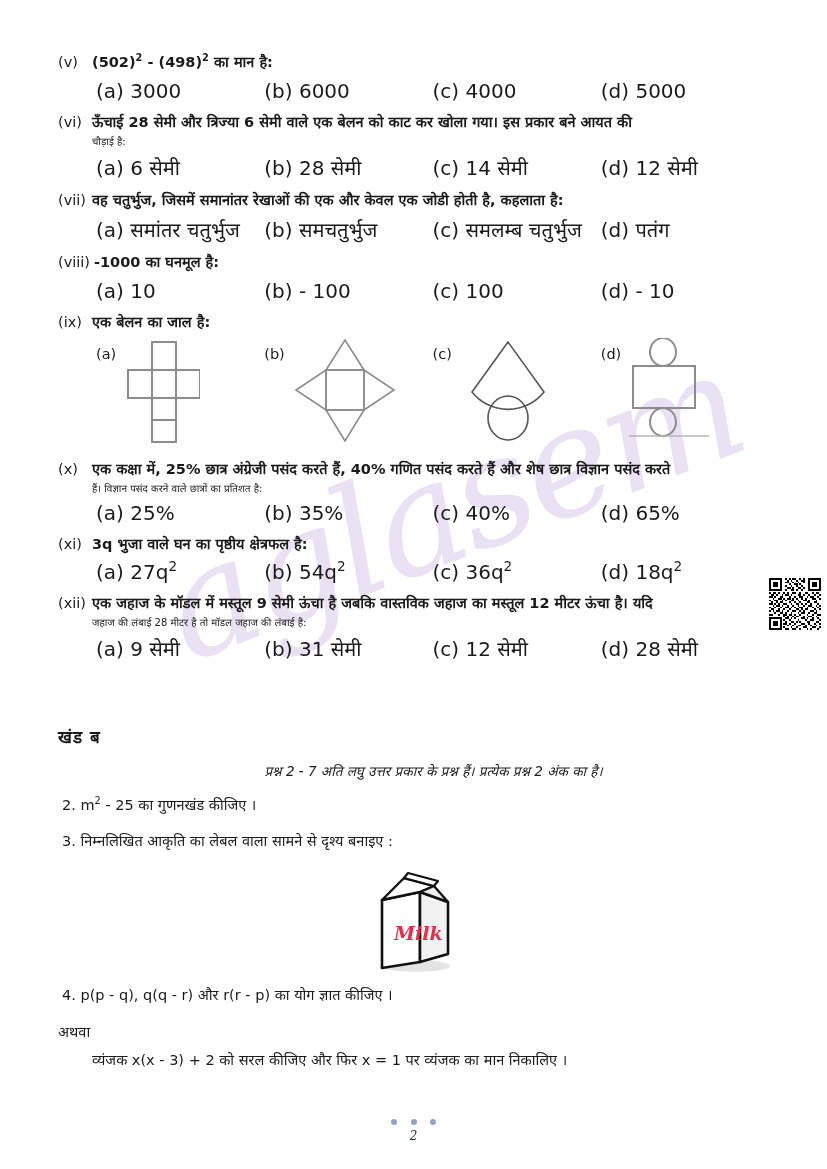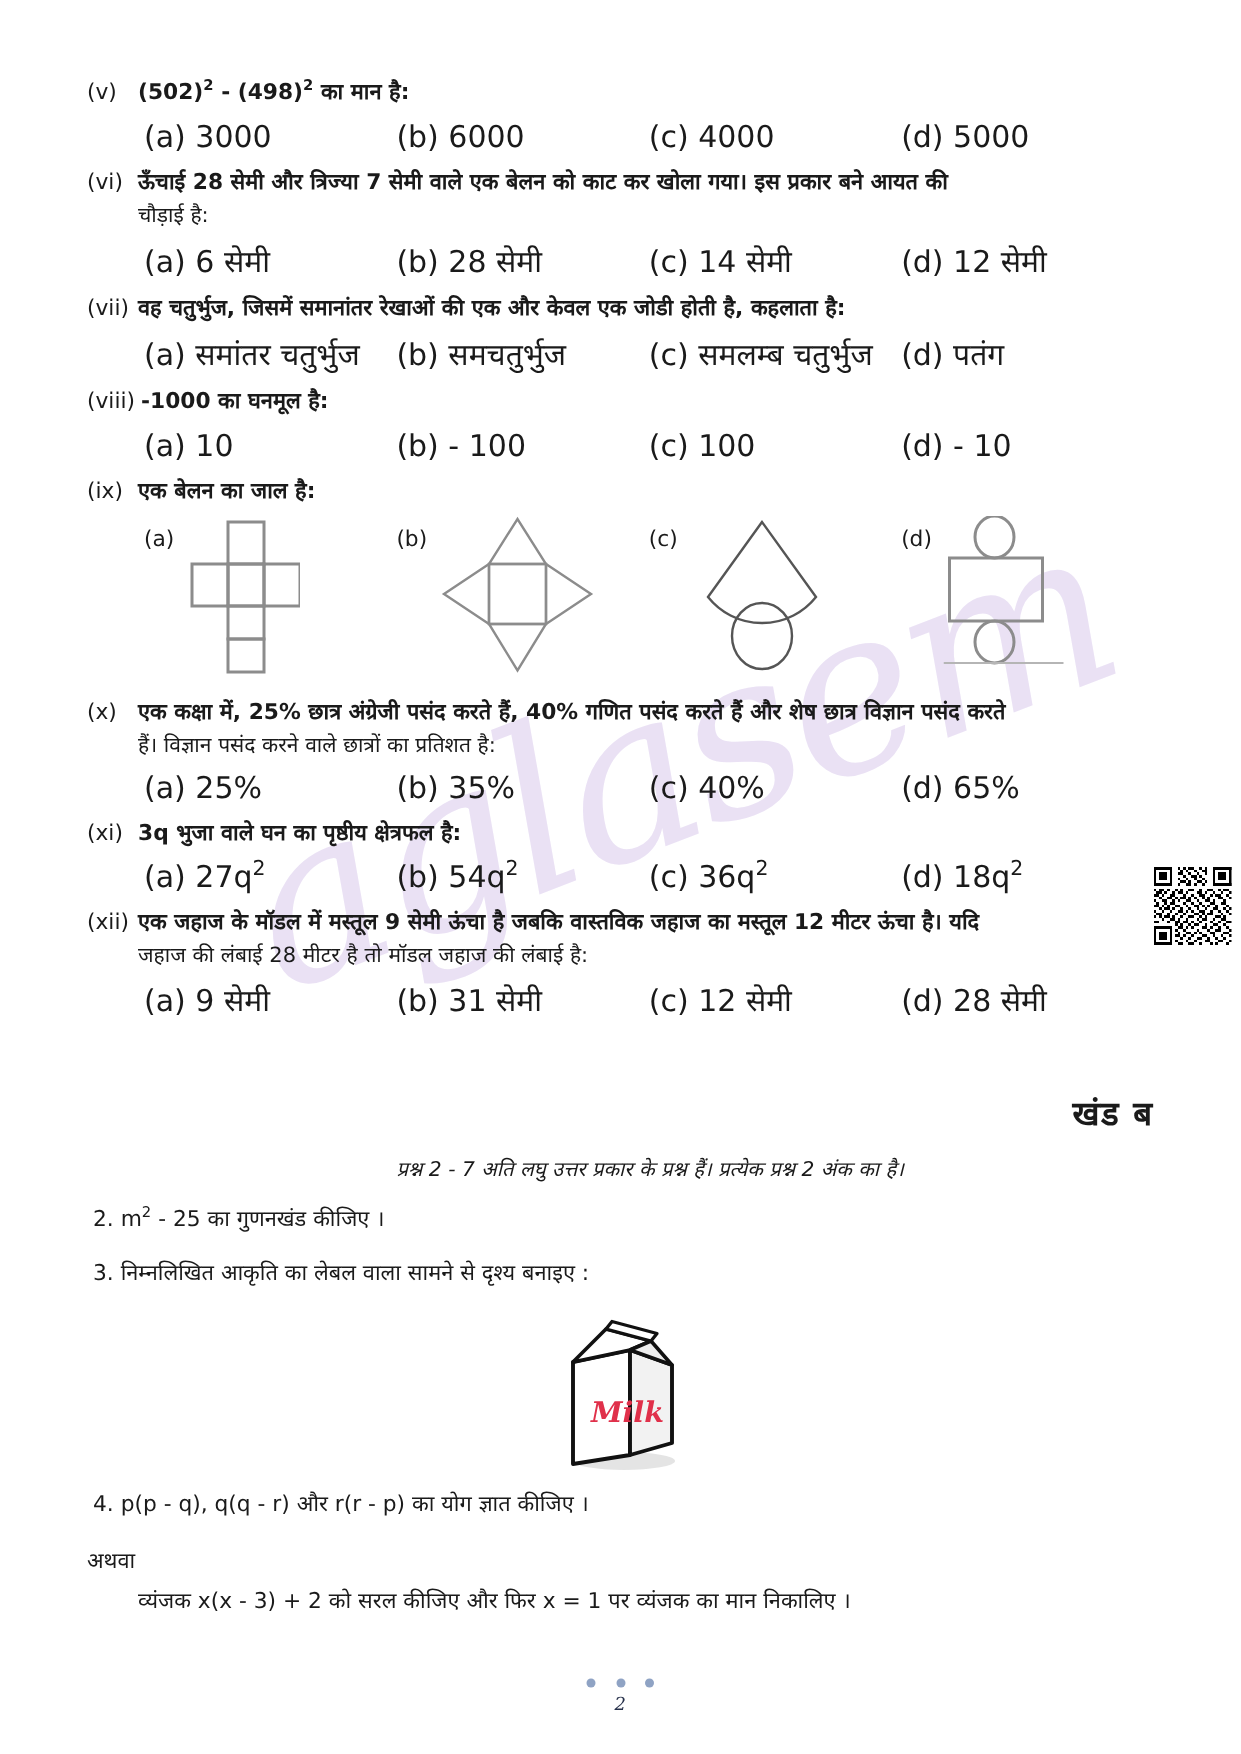--- a/index.html
+++ b/index.html
@@ -56,21 +56,21 @@
   }
   .q-num {
     flex: 0 0 auto;
     min-width: 34px;
     padding-right: 4px;
     white-space: nowrap;
   }
   .q-text { flex: 1 1 auto; font-weight: bold; }
   .cont-line {
     padding-left: 34px;
-    font-size: 14px;
+    font-size: 10px;
     line-height: 1.5;
   }
   sup { font-size: .68em; vertical-align: super; line-height: 0; }
 
   
   .opts {
     display: flex;
     margin-top: 5px;
     padding-left: 38px;
     font-size: 20px;
@@ -90,24 +90,24 @@
   .net-cell {
     flex: 0 0 25%;
     display: flex;
     align-items: flex-start;
   }
   .net-label { font-size: 14.5px; padding-top: 8px; padding-right: 8px; }
   .net-fig { flex: 0 0 auto; }
 
   
   .section-head {
-    text-align: right;
-    font-size: 22px;
+    text-align: left;
+    font-size: 17px;
     font-weight: bold;
-    margin-top: 46px;
+    margin-top: 63px;
     margin-bottom: 14px;
     letter-spacing: 1px;
   }
   .section-note {
     text-align: center;
     font-size: 13.5px;
     font-style: italic;
     margin-bottom: 14px;
     padding-left: 40px;
   }
@@ -187,21 +187,21 @@
         <span class="opt">(a) 3000</span>
         <span class="opt">(b) 6000</span>
         <span class="opt">(c) 4000</span>
         <span class="opt">(d) 5000</span>
       </div>
     </div>
 
     <div class="q">
       <div class="q-stem">
         <span class="q-num">(vi)</span>
-        <span class="q-text">ऊँचाई 28 सेमी और त्रिज्या 7 सेमी वाले एक बेलन को काट कर खोला गया। इस प्रकार बने आयत की</span>
+        <span class="q-text">ऊँचाई 28 सेमी और त्रिज्या 6 सेमी वाले एक बेलन को काट कर खोला गया। इस प्रकार बने आयत की</span>
       </div>
       <div class="cont-line">चौड़ाई है:</div>
       <div class="opts">
         <span class="opt">(a) 6 सेमी</span>
         <span class="opt">(b) 28 सेमी</span>
         <span class="opt">(c) 14 सेमी</span>
         <span class="opt">(d) 12 सेमी</span>
       </div>
     </div>
 

